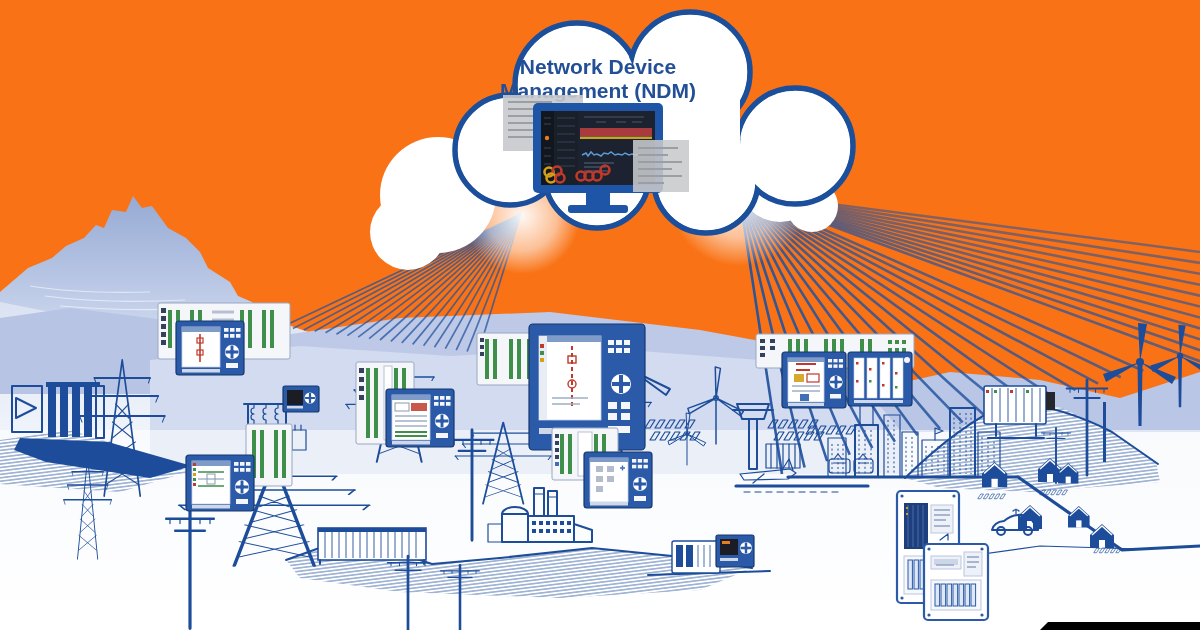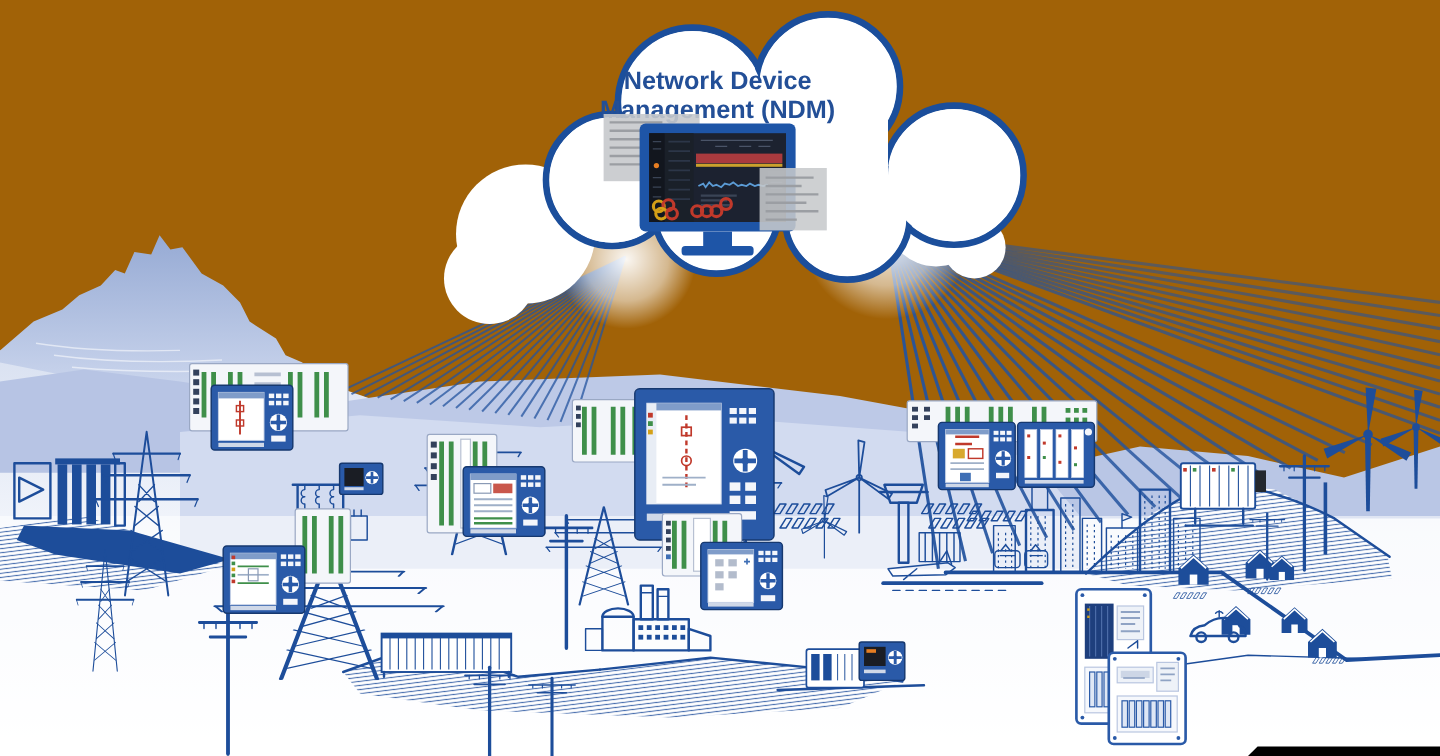--- a/index.html
+++ b/index.html
@@ -1,16 +1,16 @@
 <!DOCTYPE html>
 <html><head>
 <meta charset="utf-8">
 <style>
   html,body{margin:0;padding:0;background:#000;}
-  .stage{position:relative;width:1200px;height:630px;overflow:hidden;background:#a16207;
+  .stage{position:relative;width:1200px;height:630px;overflow:hidden;background:#f97316;
          font-family:"Liberation Sans", sans-serif;}
   svg{display:block}
   .t{font-family:"Liberation Sans", sans-serif;font-weight:bold;font-size:21px;}
   .ln{stroke:#1d4d9a;fill:none;stroke-width:2;stroke-linecap:round;stroke-linejoin:round}
   .ln1{stroke:#1d4d9a;fill:none;stroke-width:1.2;stroke-linecap:round;stroke-linejoin:round}
   .ln3{stroke:#1d4d9a;fill:none;stroke-width:3.2;stroke-linecap:round;stroke-linejoin:round}
   .fl{fill:#1d4d9a;stroke:none}
   .rackF{fill:#f4f6fa;stroke:#9aa8c4;stroke-width:1}
   .hmiF{fill:#2a5aa8;stroke:#16386f;stroke-width:1.2}
   .scr{fill:#ffffff;stroke:#c6d1e6;stroke-width:0.8}

